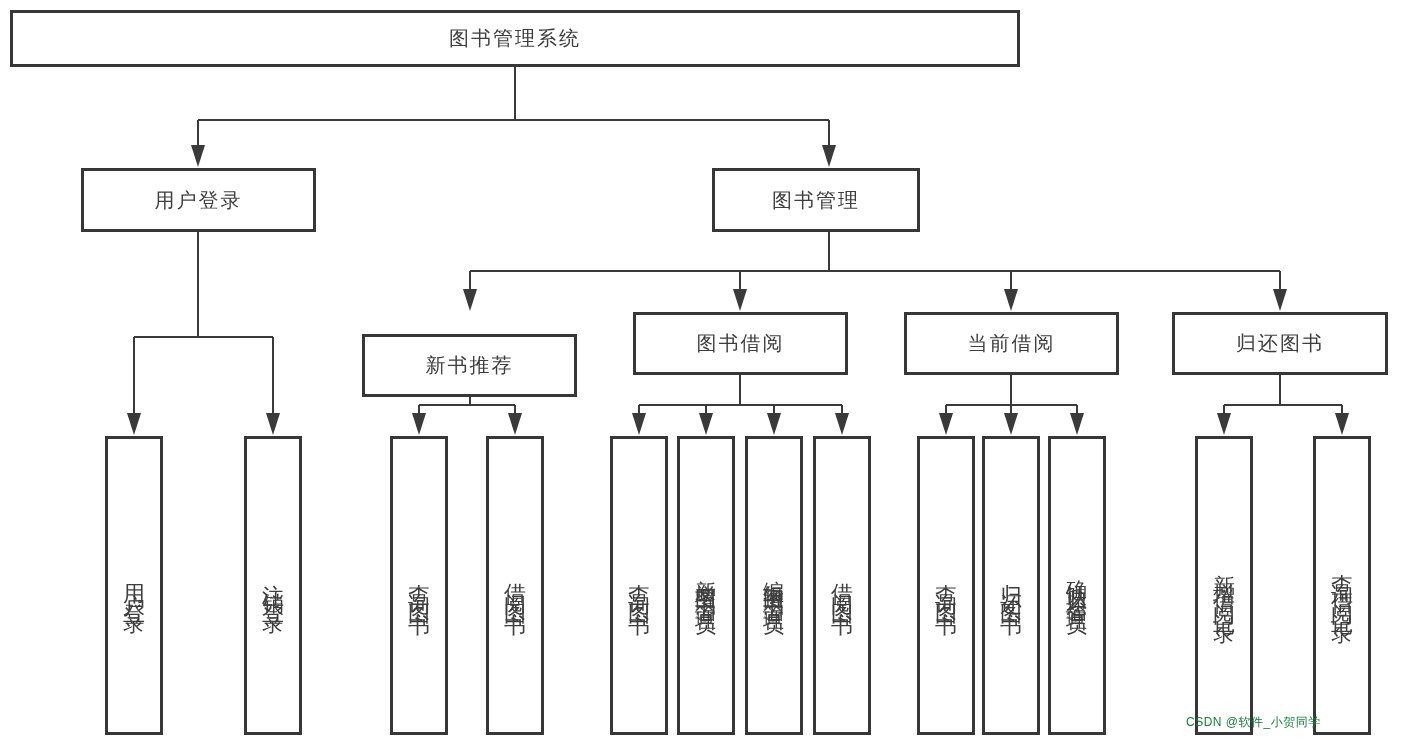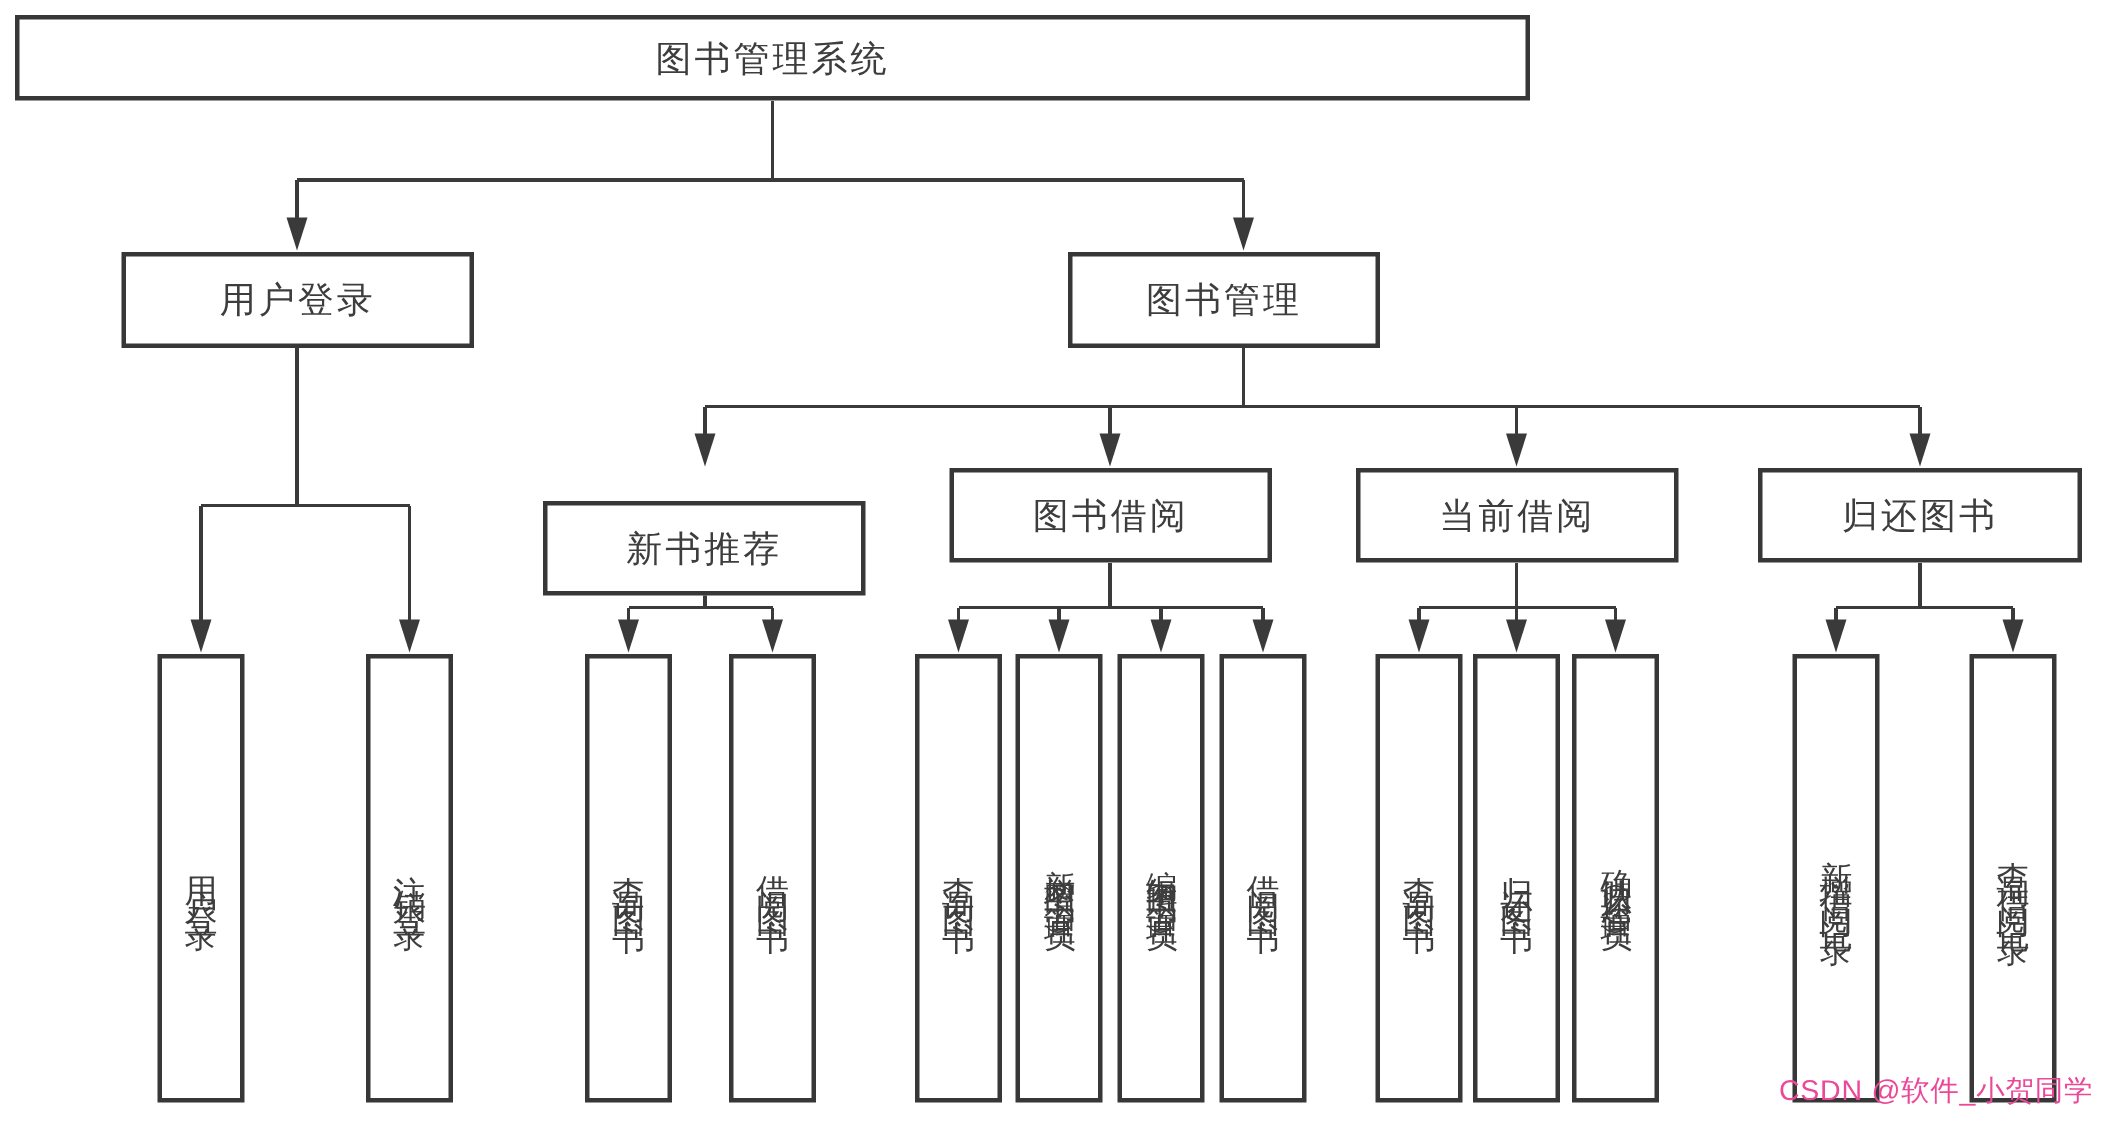--- a/index.html
+++ b/index.html
@@ -22,21 +22,21 @@
   }
   .node {
     position: absolute;
     box-sizing: border-box;
     background: #ffffff;
     border: 3px solid #373737;
     color: #3d3d3d;
     display: flex;
     align-items: center;
     justify-content: center;
-    font-size: 24px;
+    font-size: 20px;
     letter-spacing: 2px;
     white-space: nowrap;
   }
   .vnode {
     position: absolute;
     box-sizing: border-box;
     background: #ffffff;
     border: 3px solid #373737;
     color: #3d3d3d;
     width: 58px;
@@ -52,22 +52,22 @@
     line-height: 1;
   }
   .vnode.long {
     font-size: 21px;
     letter-spacing: 5px;
   }
   #watermark {
     position: absolute;
     left: 1186px;
     top: 714px;
-    color: #ec4899;
-    font-size: 19px;
+    color: #15803d;
+    font-size: 12px;
     letter-spacing: 0.5px;
     white-space: nowrap;
   }
 </style>
 </head>
 <body>
 
 <div id="stage">
 
   <svg id="wires" viewBox="0 0 1405 747" xmlns="http://www.w3.org/2000/svg">

